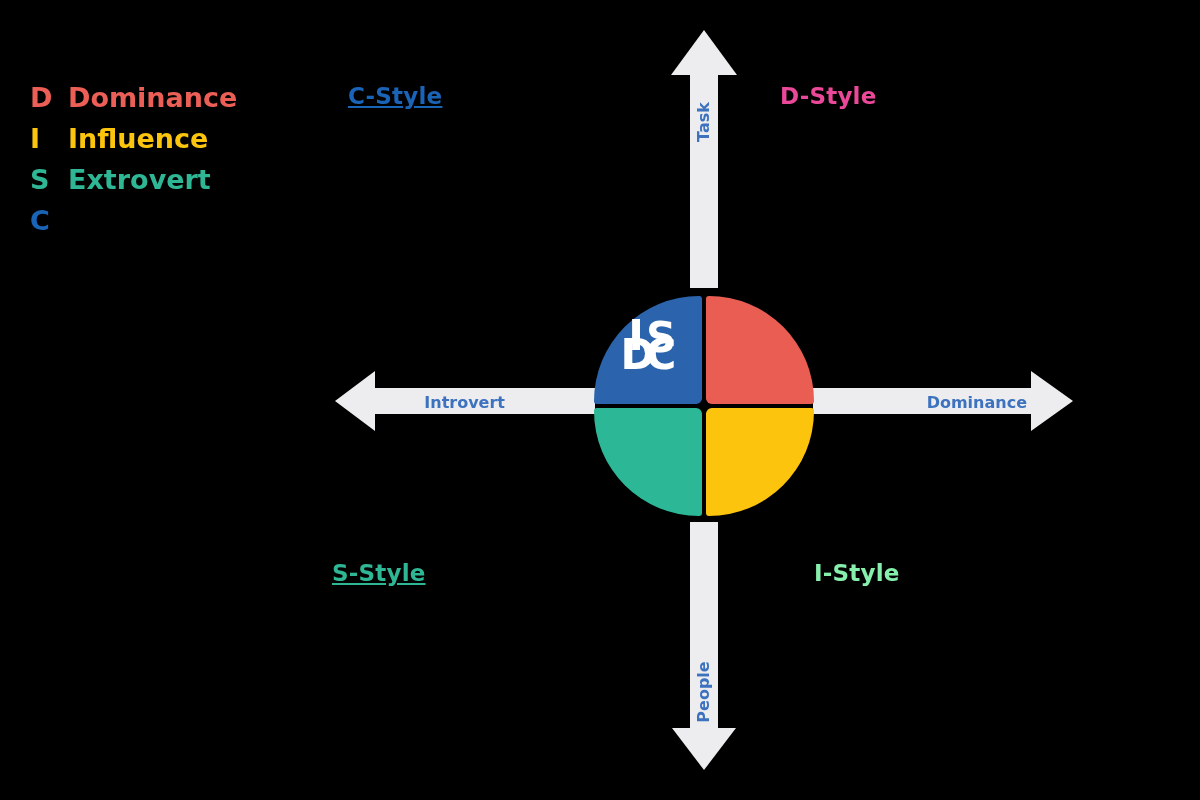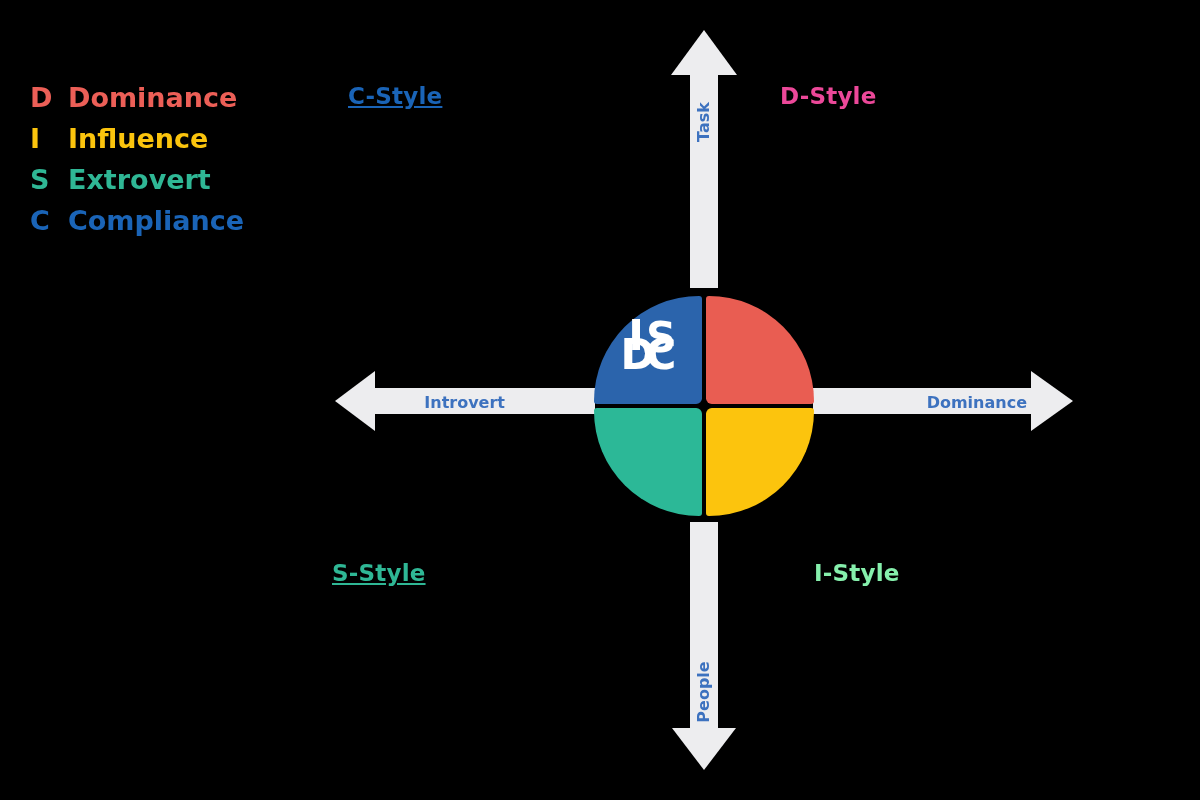--- a/index.html
+++ b/index.html
@@ -103,21 +103,20 @@
     <div class="legend-row row-i">
       <span class="legend-letter">I</span>
       <span class="legend-word">Influence</span>
     </div>
     <div class="legend-row row-s">
       <span class="legend-letter">S</span>
       <span class="legend-word">Extrovert</span>
     </div>
     <div class="legend-row row-c">
       <span class="legend-letter">C</span>
-      <span class="legend-word">Compliance</span>
     </div>
   </div>
 
   <div class="style-label label-c">C-Style</div>
   <div class="style-label label-d">D-Style</div>
   <div class="style-label label-s">S-Style</div>
   <div class="style-label label-i">I-Style</div>
 
   <div class="shaft shaft-up"></div>
   <div class="head head-up"></div>

